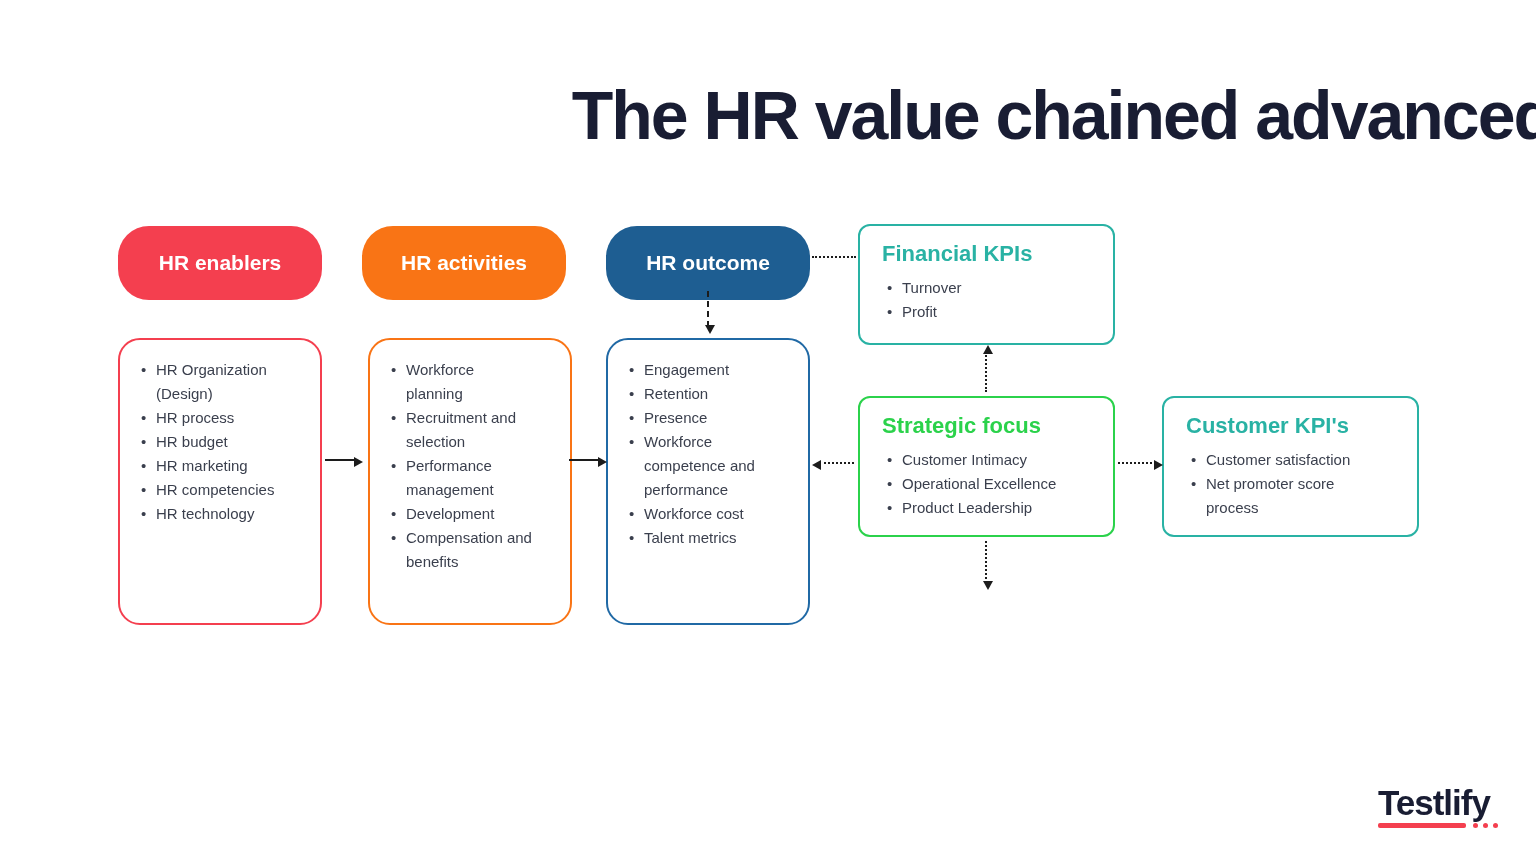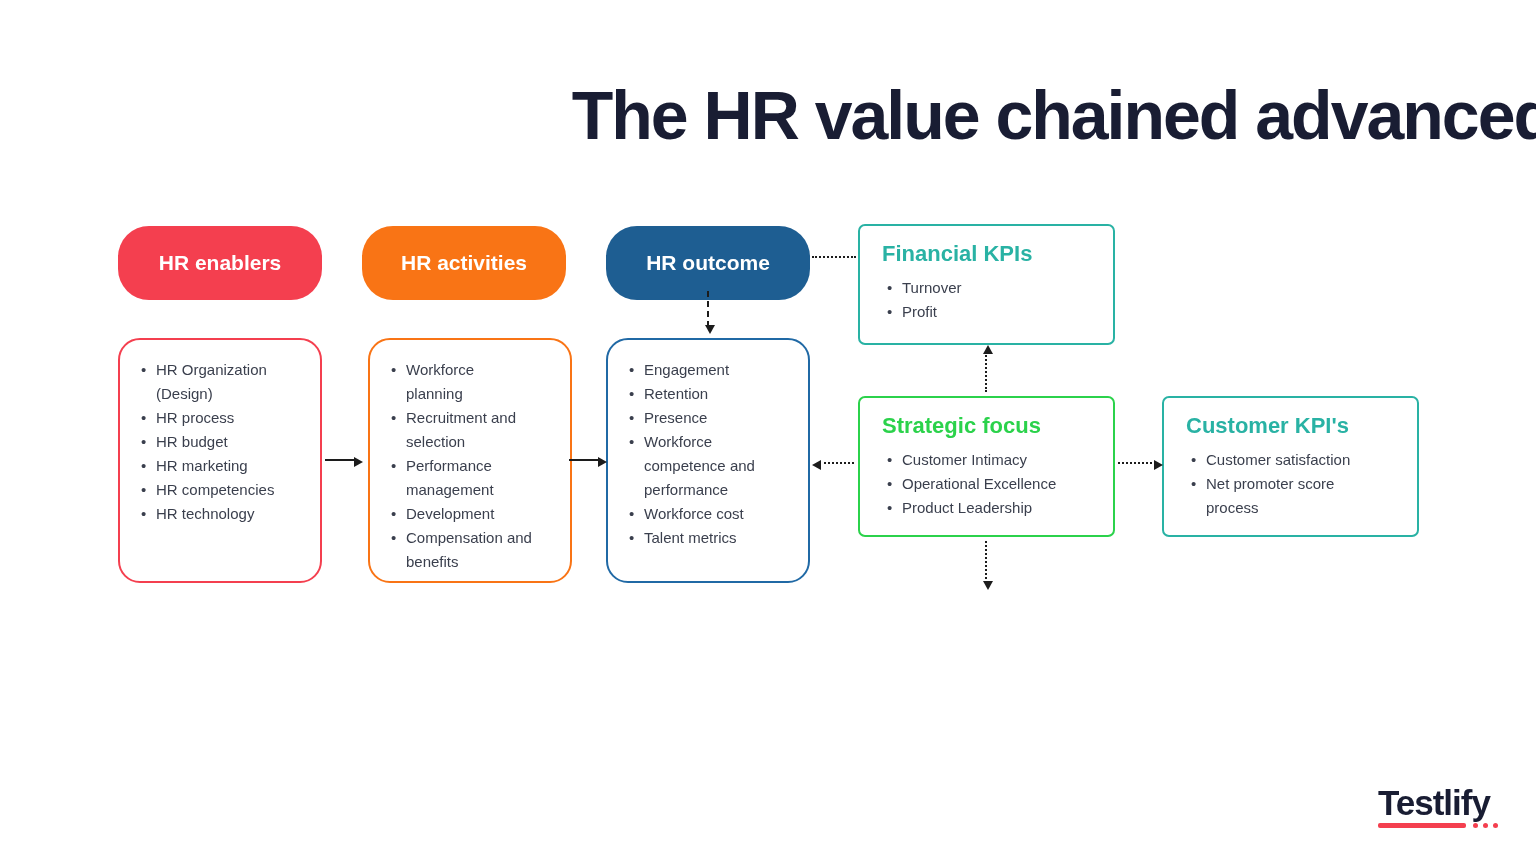--- a/index.html
+++ b/index.html
@@ -11,33 +11,33 @@
 
   
   .pill{position:absolute;top:226px;width:204px;height:74px;border-radius:31px;
         display:flex;align-items:center;justify-content:center;
         color:#fff;font-size:21px;font-weight:700;}
   .pill.red{left:118px;background:var(--red);}
   .pill.orange{left:362px;background:var(--orange);}
   .pill.blue{left:606px;background:var(--blue);}
 
   
-  .colbox{position:absolute;top:338px;width:204px;height:245px;border-radius:22px;
+  .colbox{position:absolute;top:338px;width:204px;height:287px;border-radius:22px;
           border:2px solid;box-sizing:border-box;background:#fff;padding:18px 20px 0 16px;}
   .colbox.red{left:118px;border-color:var(--red);}
   .colbox.orange{left:368px;border-color:var(--orange);}
   .colbox.blue{left:606px;border-color:var(--blueBorder);}
 
   ul.bullets{list-style:none;margin:0;padding:0;font-size:15px;line-height:24px;color:var(--text);}
   ul.bullets li{position:relative;padding-left:20px;}
   ul.bullets li::before{content:"•";position:absolute;left:5px;color:var(--text);}
   .colbox ul.bullets li{max-width:126px;}
 
   
-  .kpibox{position:absolute;border:2px solid var(--teal);border-radius:7px;box-sizing:border-box;
+  .kpibox{position:absolute;border:2px solid var(--teal);border-radius:12px;box-sizing:border-box;
           background:#fff;padding:15px 20px 0 22px;}
   .kpi-title{font-size:22px;font-weight:700;color:var(--teal);margin:0 0 9px 0;}
   .kpibox.green{border-color:var(--green);}
   .kpibox.green .kpi-title{color:var(--green);}
   #financial{left:858px;top:224px;width:257px;height:121px;}
   #strategic{left:858px;top:396px;width:257px;height:141px;}
   #customer{left:1162px;top:396px;width:257px;height:141px;}
   #process{left:858px;top:590px;width:257px;height:143px;}
   .kpibox ul.bullets li{max-width:178px;}
 

